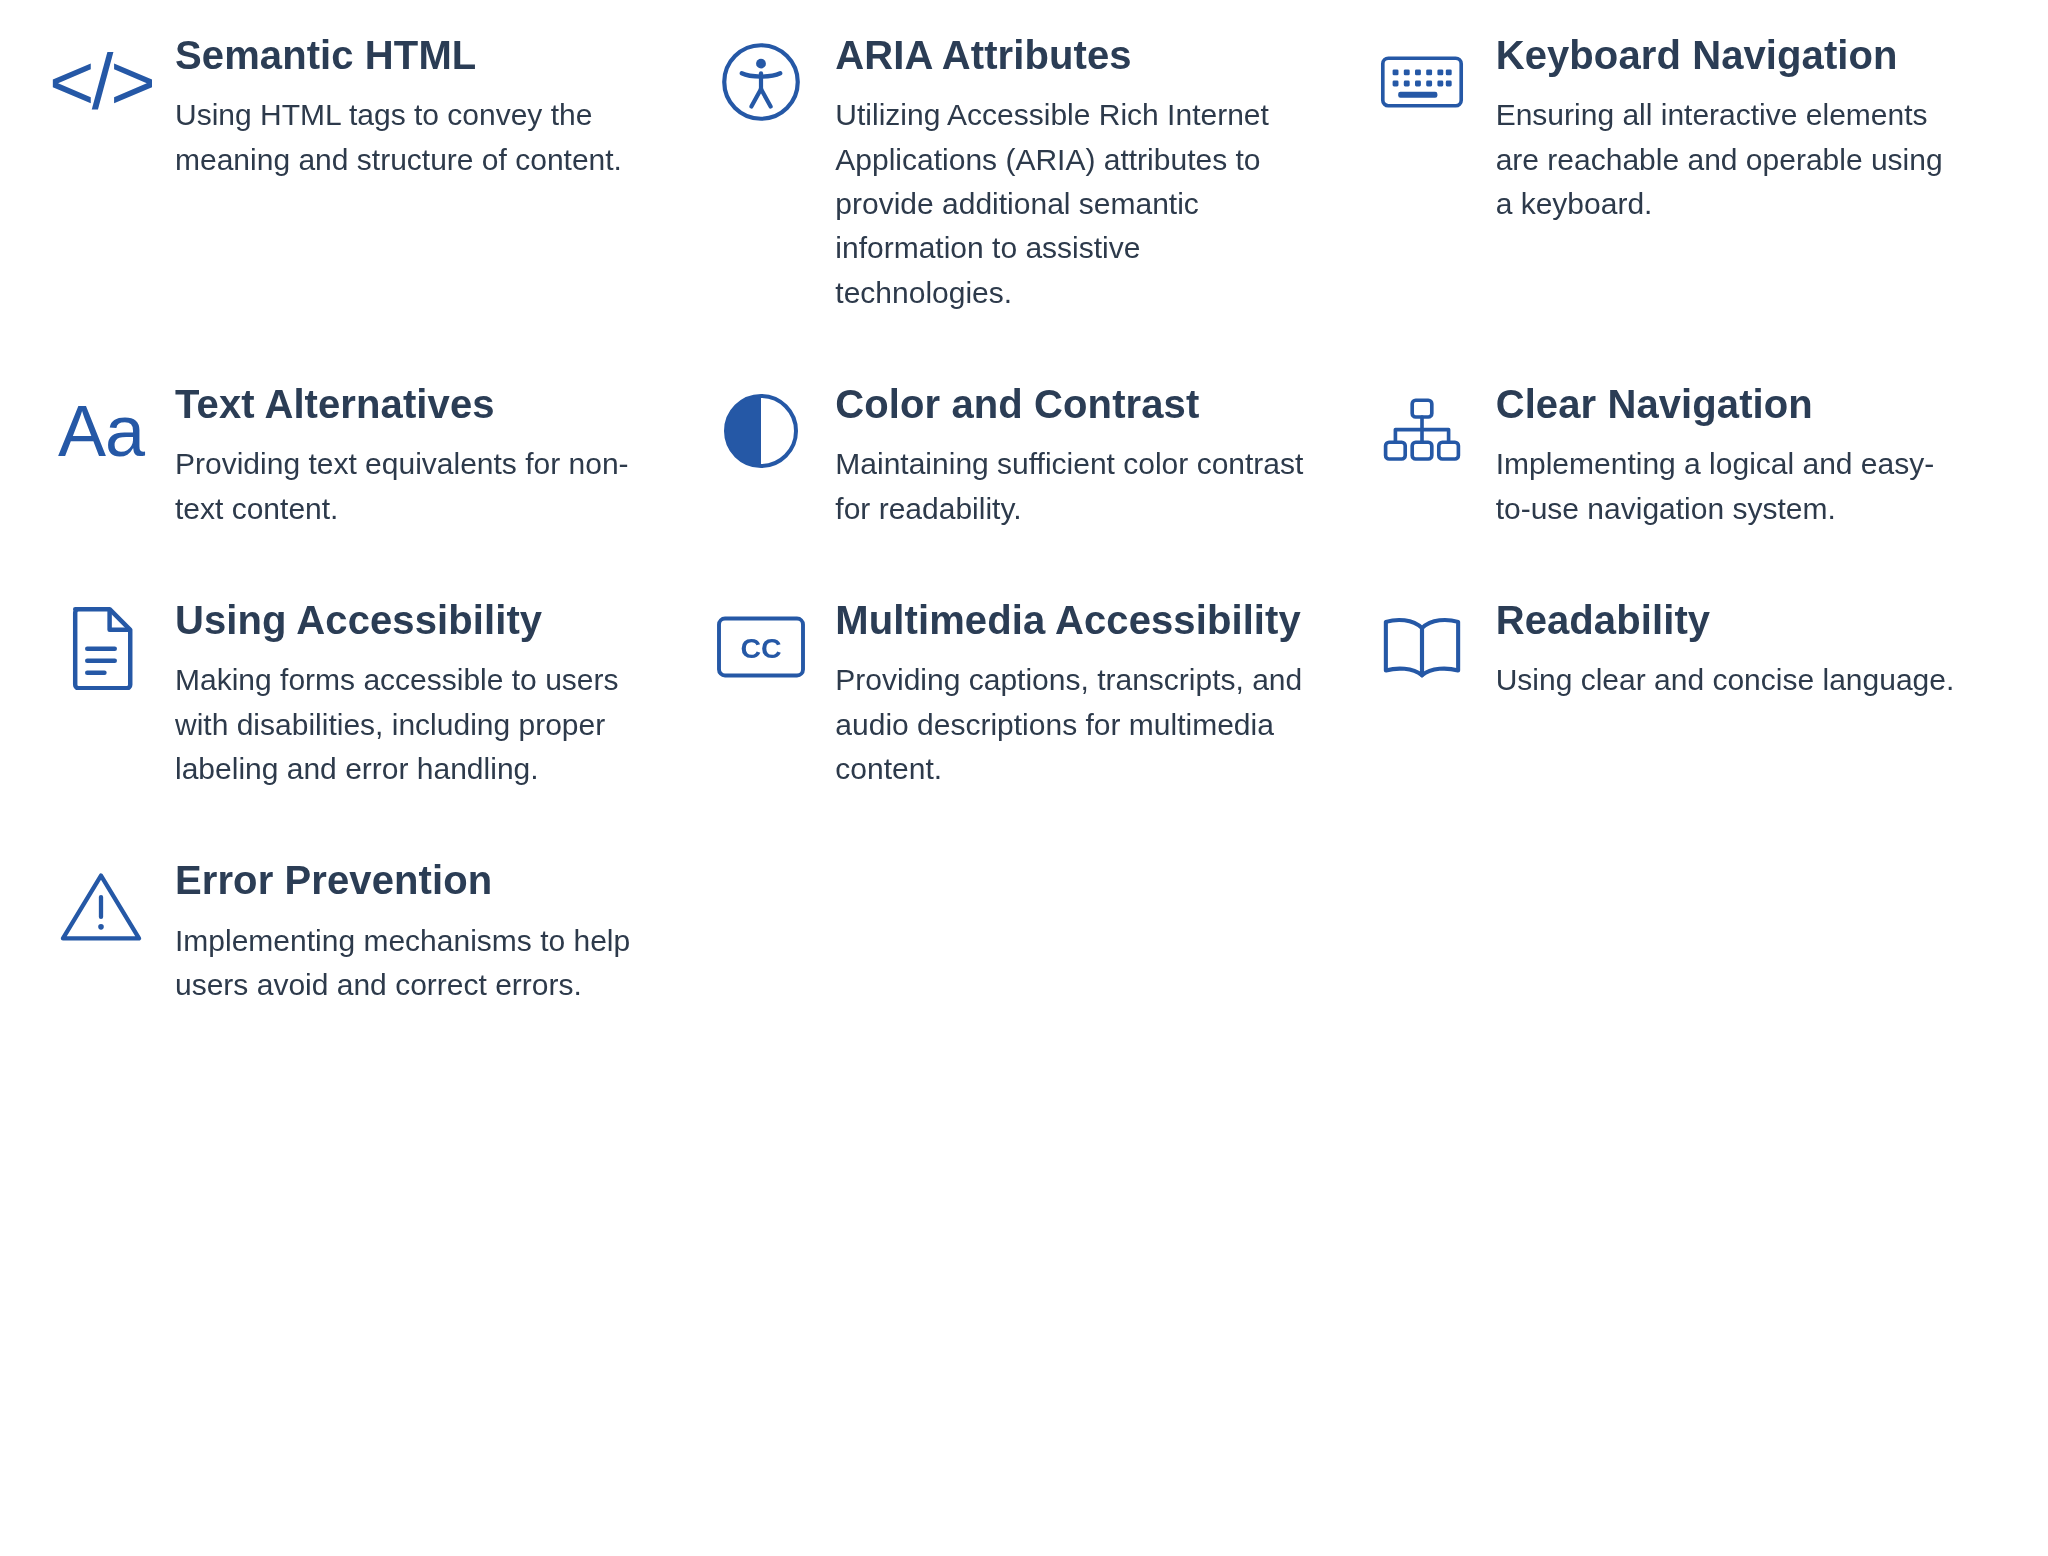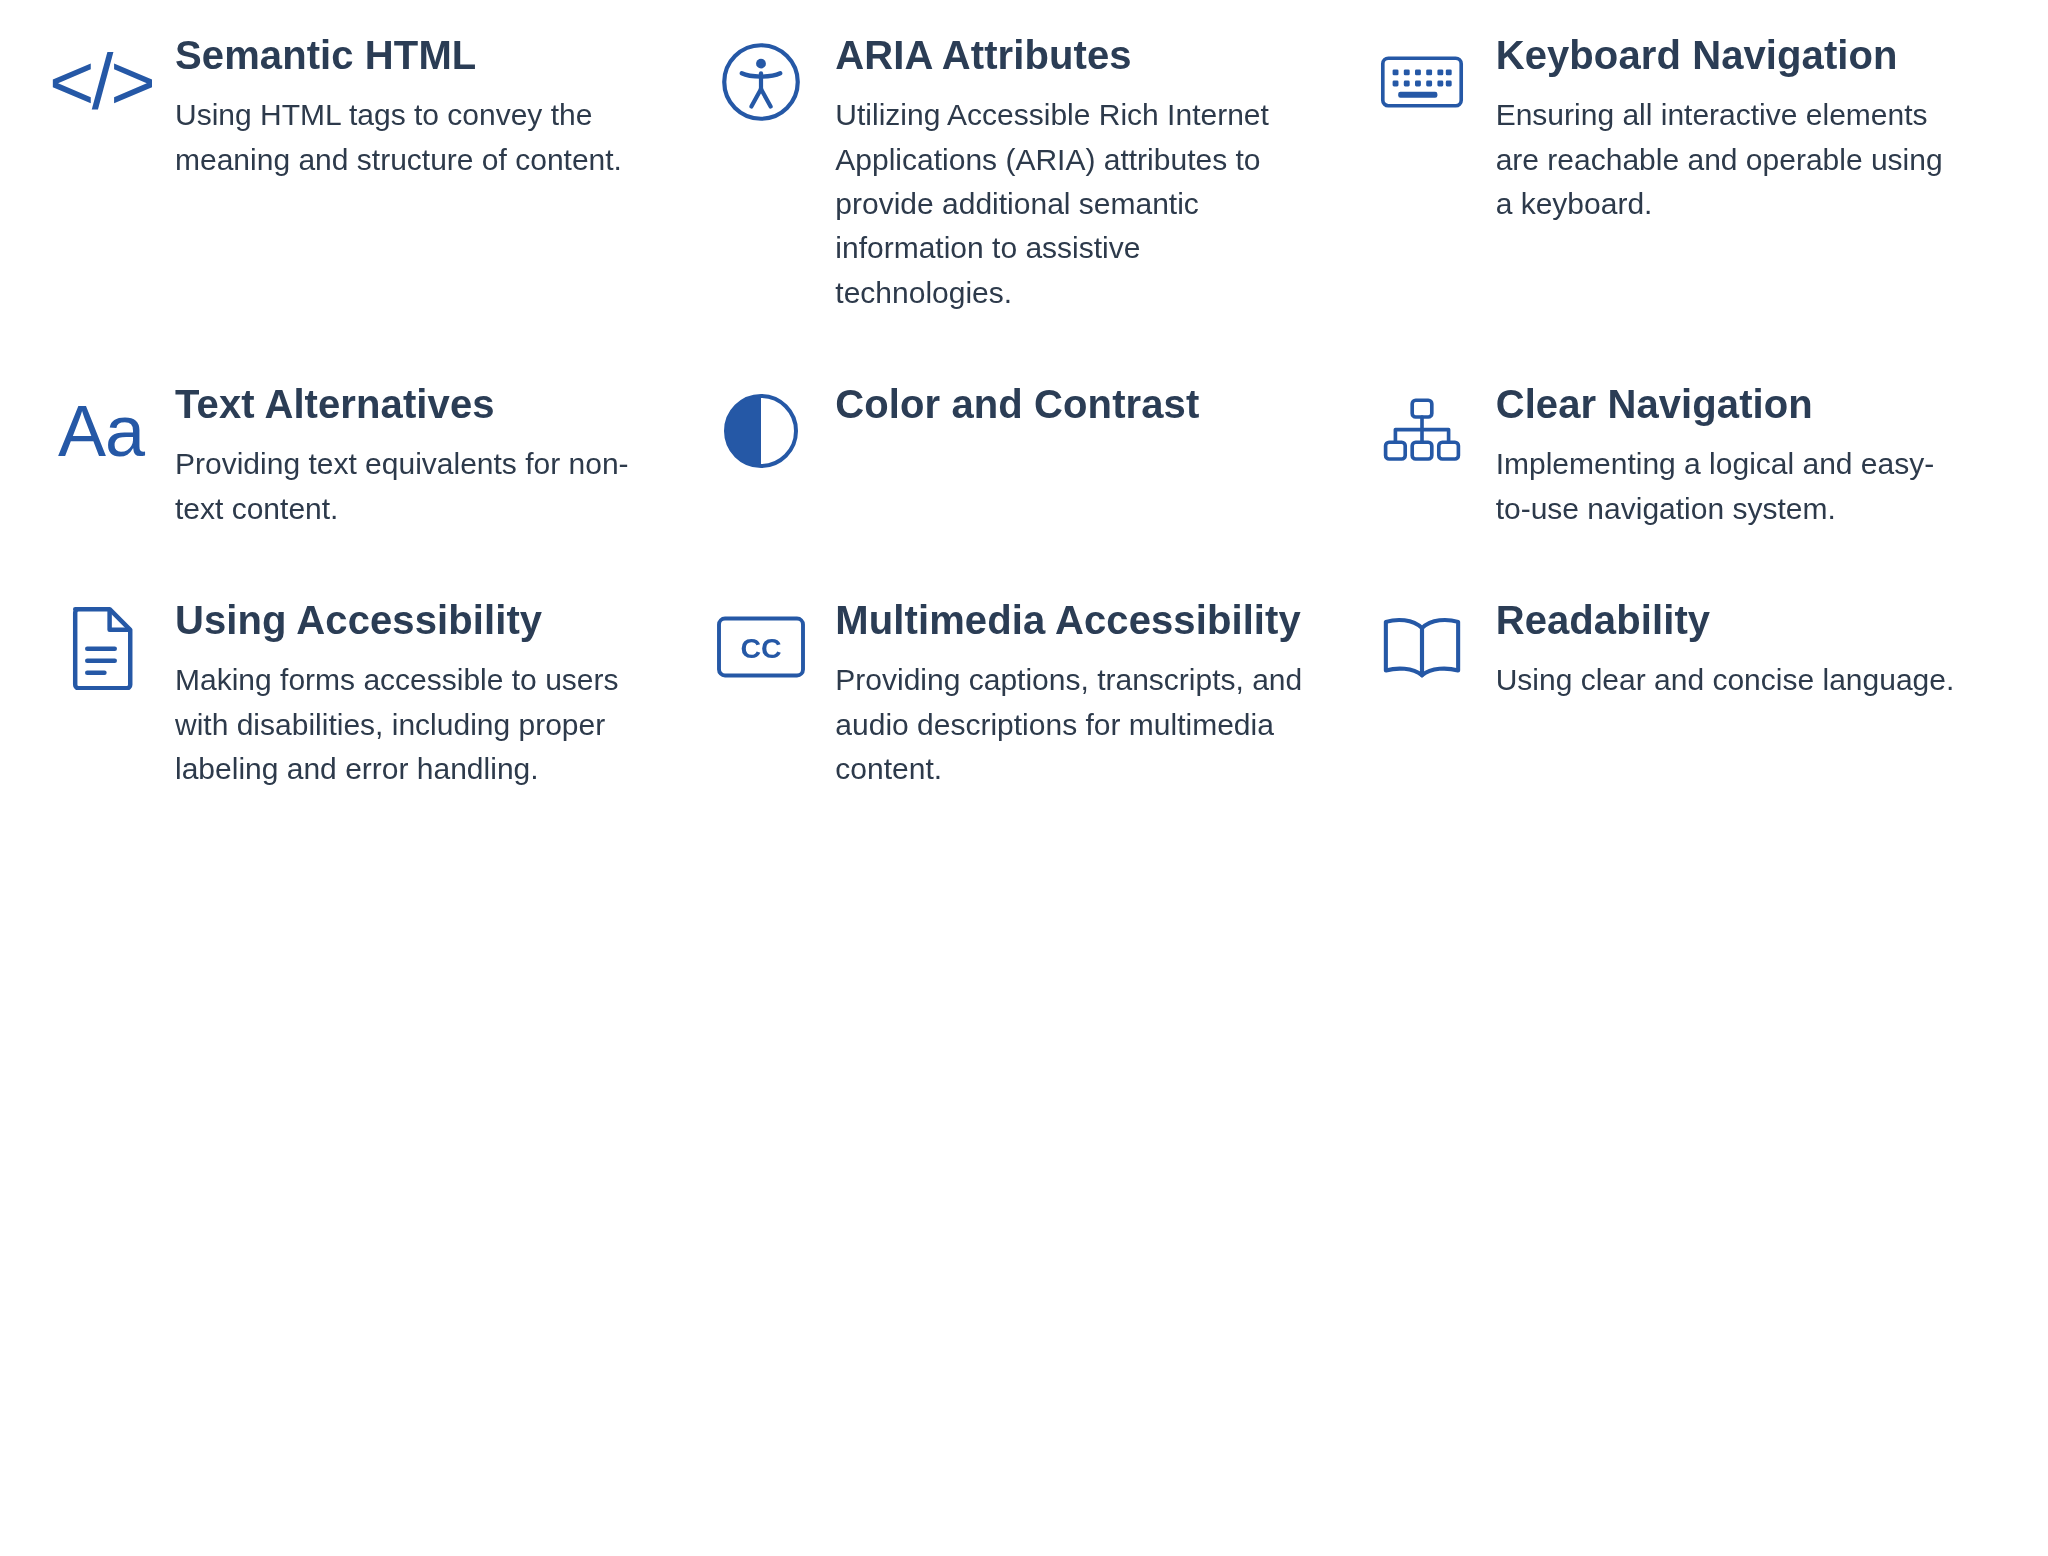--- a/index.html
+++ b/index.html
@@ -150,20 +150,21 @@
 
   <div class="card">
     <div class="icon-wrap">
       <svg width="80" height="80" viewBox="0 0 48 48" fill="none" stroke="#2558a6" stroke-width="2.4">
         <circle cx="24" cy="24" r="21"></circle>
         <path d="M24 3 A21 21 0 0 0 24 45 Z" fill="#2558a6" stroke="none"></path>
       </svg>
     </div>
     <div class="card-body">
       <h3 class="card-title">Color and Contrast</h3>
+      <p class="card-desc">Maintaining sufficient color contrast for readability.</p>
     </div>
   </div>
 
   <div class="card">
     <div class="icon-wrap">
       <svg width="84" height="70" viewBox="0 0 60 50" fill="none" stroke="#2558a6" stroke-width="2.6">
         <rect x="23" y="3" width="14" height="12" rx="2.5"></rect>
         <rect x="4" y="33" width="14" height="12" rx="2.5"></rect>
         <rect x="23" y="33" width="14" height="12" rx="2.5"></rect>
         <rect x="42" y="33" width="14" height="12" rx="2.5"></rect>
@@ -215,14 +216,27 @@
         <path d="M28 10 C22 4, 12 4, 5 6 V37 C12 35, 22 35, 28 40 Z" stroke-linejoin="round"></path>
         <path d="M28 10 C34 4, 44 4, 51 6 V37 C44 35, 34 35, 28 40 Z" stroke-linejoin="round"></path>
       </svg>
     </div>
     <div class="card-body">
       <h3 class="card-title">Readability</h3>
       <p class="card-desc">Using clear and concise language.</p>
     </div>
   </div>
 
+  <div class="card">
+    <div class="icon-wrap">
+      <svg width="86" height="78" viewBox="0 0 52 46" fill="none" stroke="#2558a6" stroke-width="2.6">
+        <path d="M26 4 L49 42 H3 Z" stroke-linejoin="round"></path>
+        <path d="M26 17 V29" stroke-linecap="round"></path>
+        <circle cx="26" cy="35" r="1.7" fill="#2558a6" stroke="none"></circle>
+      </svg>
+    </div>
+    <div class="card-body">
+      <h3 class="card-title">Error Prevention</h3>
+      <p class="card-desc">Implementing mechanisms to help users avoid and correct errors.</p>
+    </div>
+  </div>
 
 </div>
 
 </body></html>

